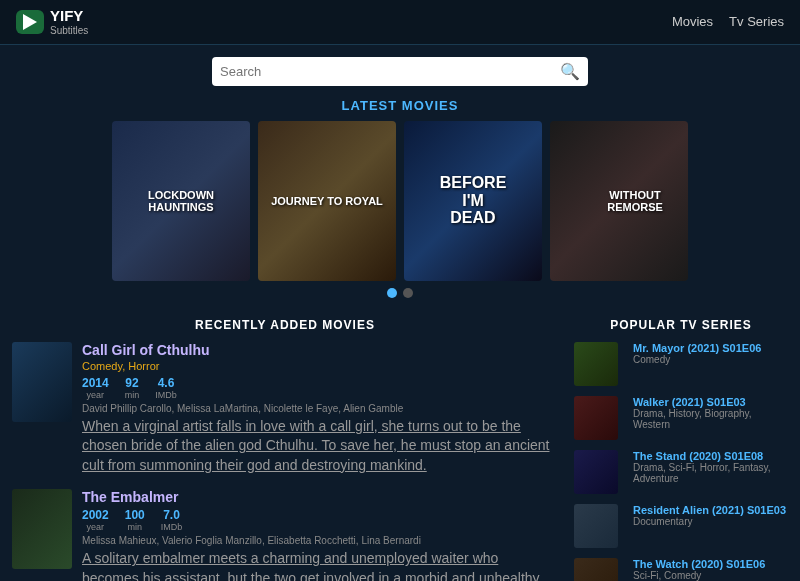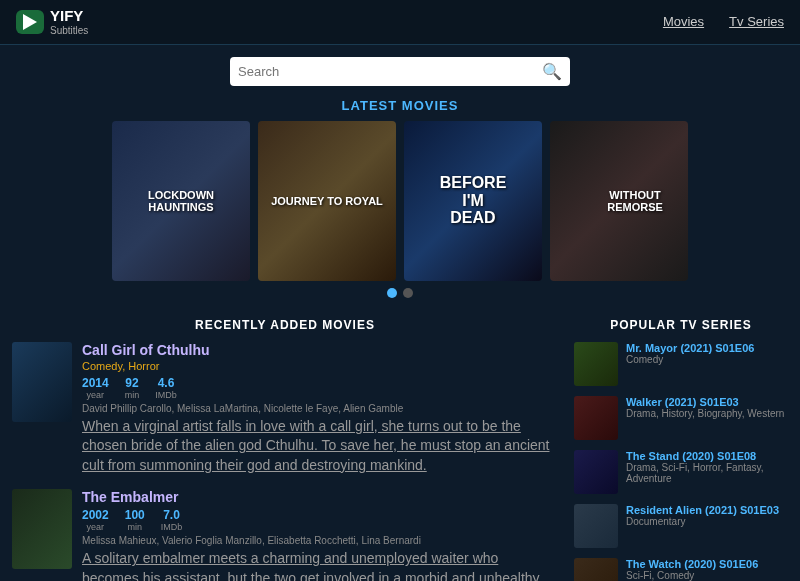--- a/index.html
+++ b/index.html
@@ -51,42 +51,41 @@
       color: #fff;
       font-size: 15px;
       font-weight: bold;
     }
     .logo-sub {
       color: #aaa;
       font-size: 10px;
     }
     .nav-links {
       display: flex;
-      gap: 25px;
-      text-decoration: underline;
+      gap: 16px;
     }
     .nav-links a {
       color: #ccc;
       text-decoration: none;
       font-size: 13px;
     }
 
     
     .search-bar-wrap {
       background: #0d1b2a;
       padding: 12px 0 6px;
       display: flex;
       justify-content: center;
     }
     .search-bar {
       display: flex;
       align-items: center;
       background: #fff;
       border-radius: 4px;
-      width: 340px;
+      width: 376px;
       padding: 5px 8px;
     }
     .search-bar input {
       border: none;
       outline: none;
       flex: 1;
       font-size: 13px;
       color: #333;
       background: transparent;
     }
@@ -245,21 +244,21 @@
     
     .right-panel {
       width: 230px;
       flex-shrink: 0;
       padding-left: 16px;
     }
 
     
     .tv-item {
       display: flex;
-      gap: 8px;
+      gap: 15px;
       margin-bottom: 10px;
       align-items: flex-start;
     }
     .tv-thumb {
       width: 44px;
       height: 44px;
       border-radius: 3px;
       flex-shrink: 0;
     }
     .tv-thumb-1 { background: linear-gradient(135deg, #2a4a1a, #1a2a0a); }

